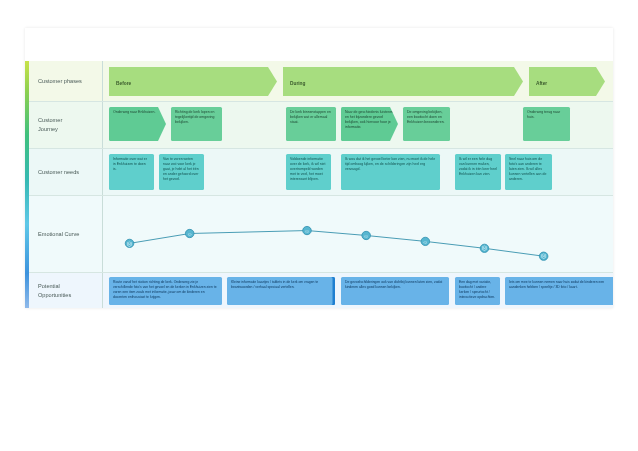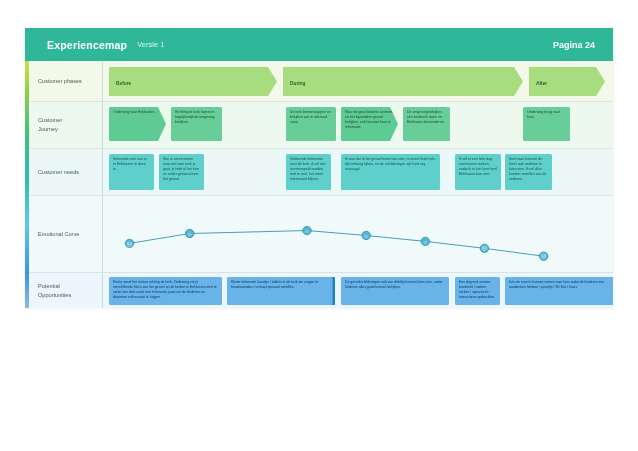--- a/index.html
+++ b/index.html
@@ -113,25 +113,20 @@
     font-size: 3.4px; color: #0e3a60; line-height: 1.45;
     overflow: hidden;
   }
   .ocard.hl { box-shadow: inset -2.5px 0 0 #1f7fd0; }
 </style>
 </head>
 <body>
 
 <div id="slide">
 
-  <div id="header">
-    <span id="header-title">Experiencemap</span>
-    <span id="header-version">Versie 1</span>
-    <span id="header-page">Pagina 24</span>
-  </div>
 
   <div id="body">
     <div id="accent"></div>
 
     <div class="row" id="row-phases">
       <div class="row-label">Customer phases</div>
       <div class="row-canvas" id="phases-canvas">
           <div class="phase" style="left: 6px; width: 168px;"><span class="phase-label">Before</span></div>
           <div class="phase" style="left: 180px; width: 240px;"><span class="phase-label">During</span></div>
           <div class="phase" style="left: 426px; width: 76px;"><span class="phase-label">After</span></div>

